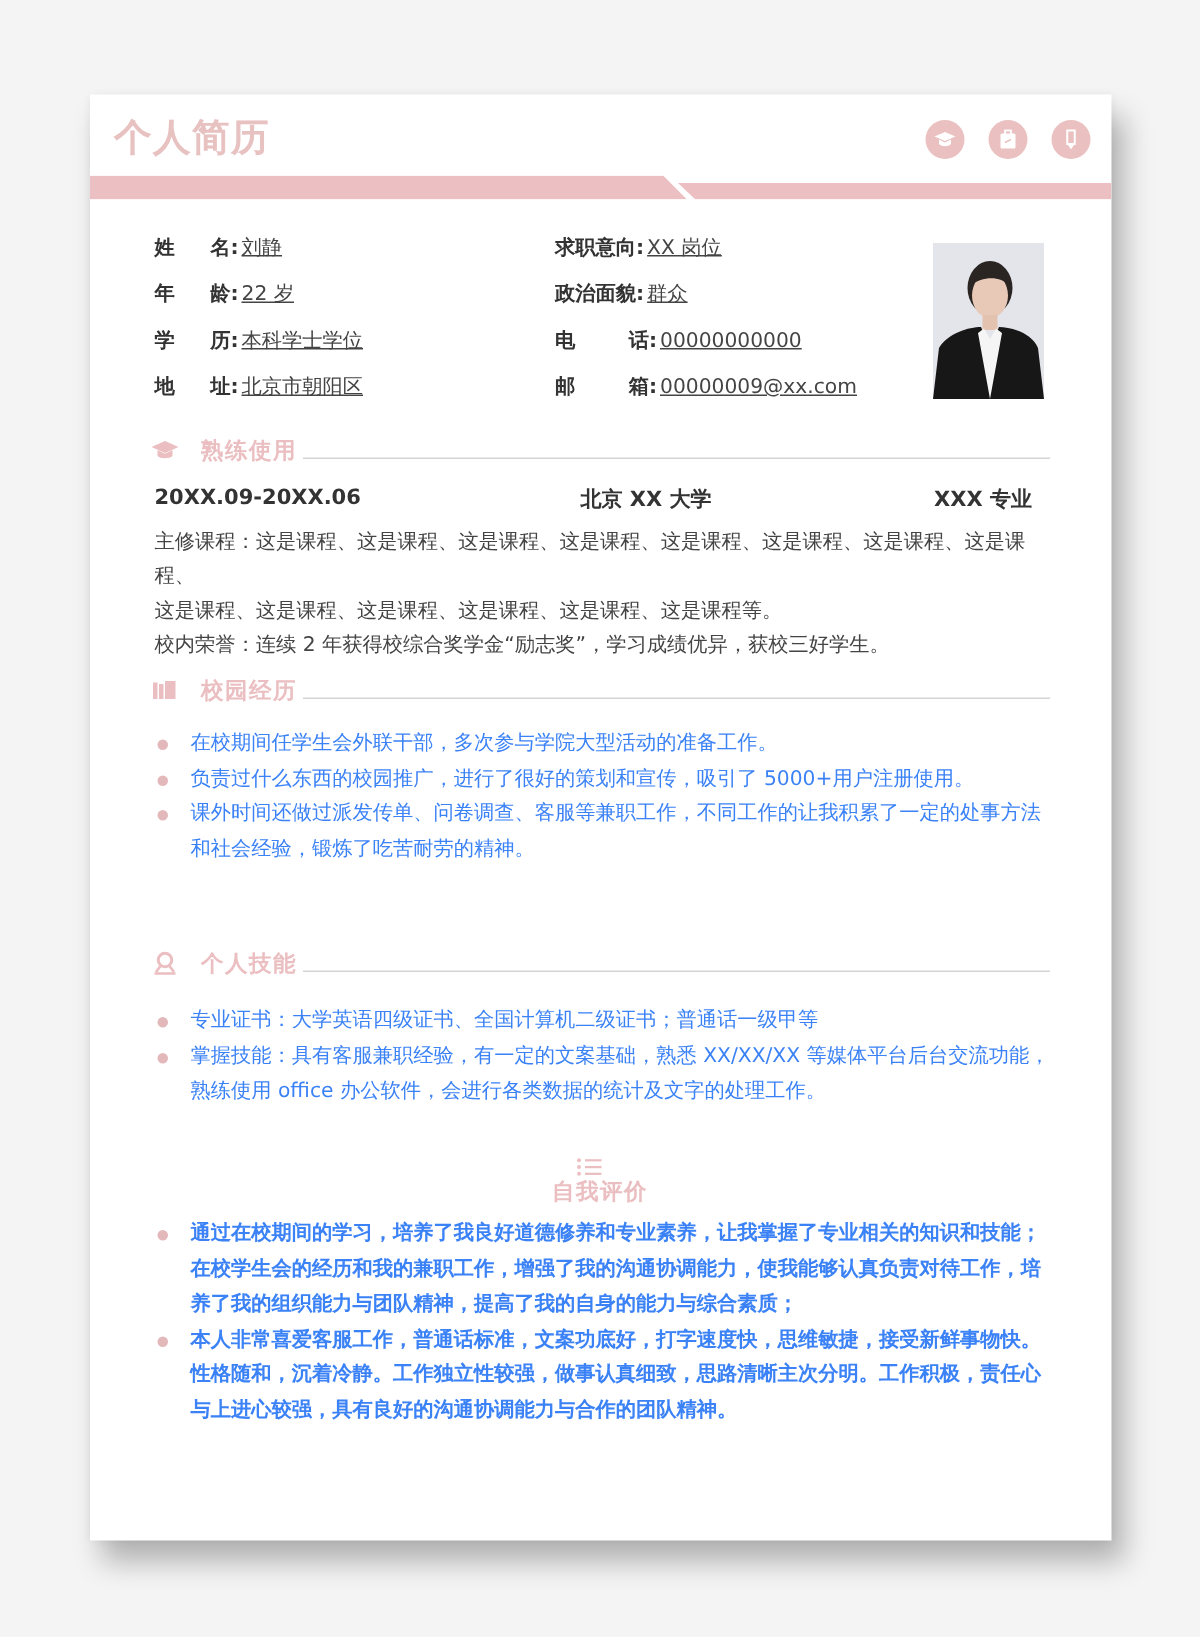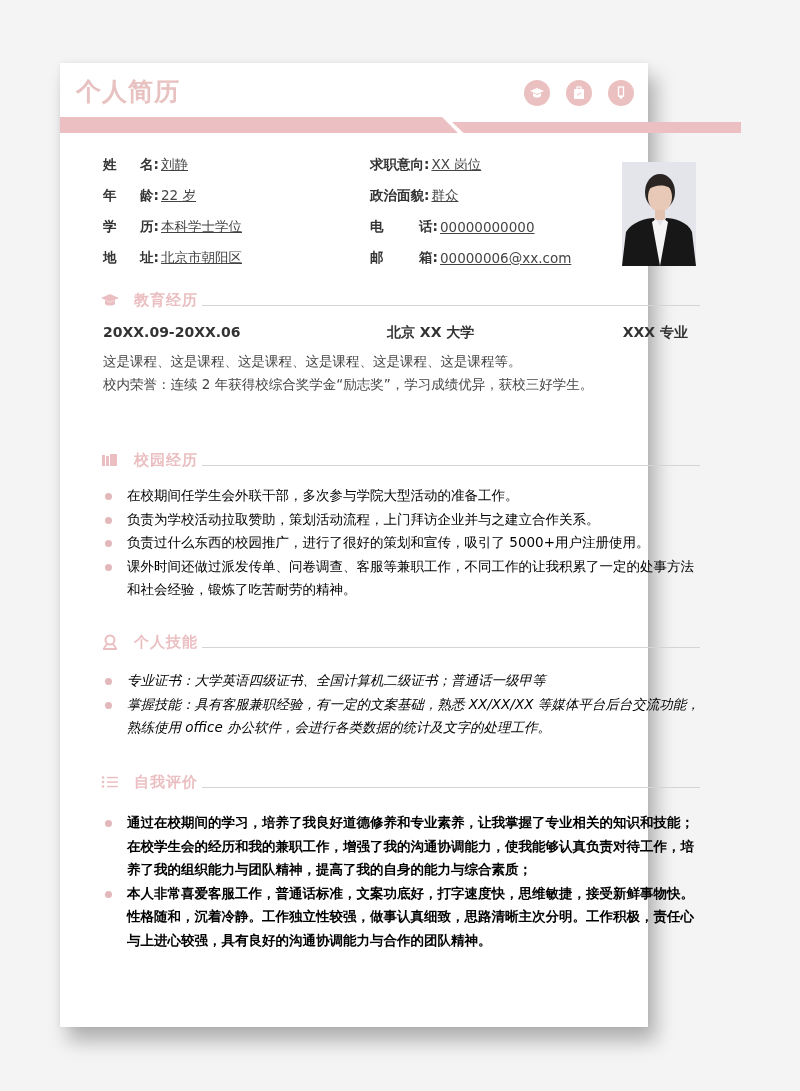--- a/index.html
+++ b/index.html
@@ -1,20 +1,20 @@
 <!DOCTYPE html>
 <html><head>
 <meta charset="utf-8">
 <style>
   * { box-sizing: border-box; margin: 0; padding: 0; }
   html, body { width: 800px; height: 1091px; background: #f4f4f4; overflow: hidden; }
   body { font-family: "DejaVu Sans", "Liberation Sans", sans-serif; color: #3c3c3c; position: relative; }
 
   .paper {
-    position: absolute; left: 60px; top: 63px; width: 588px; height: 964px;
+    position: absolute; left: 60px; top: 63px; width: 681px; height: 964px;
     background: #ffffff;
     box-shadow: 8px 14px 18px rgba(0,0,0,0.28), 0 0 6px rgba(0,0,0,0.06);
   }
 
   .title {
     position: absolute; left: 16px; top: 12px;
     font-size: 25px; font-weight: bold; color: #e8c1c1; letter-spacing: 1px;
   }
   .head-icons { position: absolute; right: 14px; top: 17px; display: flex; gap: 16px; }
   .head-icon {
@@ -49,21 +49,21 @@
   .section-head { position: absolute; left: 40px; width: 600px; height: 22px; display: flex; align-items: center; }
   .sec-icon { width: 20px; height: 16px; display: flex; align-items: center; justify-content: center; margin-right: 14px; }
   .sec-title { font-size: 15px; color: #ebbfc1; font-weight: bold; letter-spacing: 1px; white-space: nowrap; }
   .sec-line { flex: 1; height: 1px; background: #d4d4d4; margin-left: 4px; margin-top: 10px; }
 
   .edu-row { position: absolute; left: 43px; top: 261px; width: 585px; font-size: 14px; font-weight: bold; color: #333; height: 20px; }
   .edu-row span { position: absolute; top: 0; white-space: nowrap; }
 
   .para { position: absolute; left: 43px; font-size: 13.5px; line-height: 23px; color: #444; width: 600px; }
 
-  .bullets { position: absolute; left: 43px; width: 600px; font-size: 13.5px; line-height: 23.5px; color: #000000; list-style: none; }
+  .bullets { position: absolute; left: 43px; width: 600px; font-size: 13.5px; line-height: 23.5px; color: #3b82f6; list-style: none; }
   .bullets li { position: relative; padding-left: 24px; }
   .bullets li::before {
     content: ""; position: absolute; left: 2px; top: 9px; width: 7px; height: 7px; border-radius: 50%; background: #e3b8bb;
   }
 </style>
 </head>
 <body>
 
 <div class="paper">
 
@@ -137,21 +137,21 @@
           <span>电</span>
           <span>话:</span>
         </span>
       <span class="val">00000000000</span>
     </div>
     <div class="info-row" style="left:267px;top:93px;">
       <span class="lbl w4" style="width:68px;">
           <span>邮</span>
           <span>箱:</span>
         </span>
-      <span class="val">00000006@xx.com</span>
+      <span class="val">00000009@xx.com</span>
     </div>
   </div>
 
   <div class="photo">
     <svg viewBox="0 0 74 104" width="74" height="104">
       <rect width="74" height="104" fill="#e4e5ea"></rect>
       <ellipse cx="38" cy="30" rx="15" ry="18" fill="#2a2422"></ellipse>
       <ellipse cx="38" cy="35" rx="12" ry="15" fill="#e8c9b8"></ellipse>
       <path d="M26 28 C28 16 48 16 50 28 C46 22 32 22 26 28 Z" fill="#2a2422"></path>
       <rect x="33" y="48" width="10" height="10" fill="#e3c2b0"></rect>
@@ -160,71 +160,71 @@
     </svg>
   </div>
 
   <div class="section-head" style="top:226px;">
     <span class="sec-icon">
       <svg viewBox="0 0 20 14" width="20" height="14">
           <path d="M1 5 L10 1 L19 5 L10 9 Z" fill="#ebbfc1"></path>
           <path d="M5 7 V11 C7 13 13 13 15 11 V7 L10 9.5 Z" fill="#ebbfc1"></path>
         </svg>
     </span>
-    <span class="sec-title">教育经历</span>
+    <span class="sec-title">熟练使用</span>
     <span class="sec-line"></span>
   </div>
 
   <div class="edu-row">
     <span style="left:0;">20XX.09-20XX.06</span>
     <span style="left:284px;">北京 XX 大学</span>
     <span style="right:0;">XXX 专业</span>
   </div>
 
   <div class="para" style="top:287px;">
+    <div>主修课程：这是课程、这是课程、这是课程、这是课程、这是课程、这是课程、这是课程、这是课程、</div>
     <div>这是课程、这是课程、这是课程、这是课程、这是课程、这是课程等。</div>
     <div>校内荣誉：连续 2 年获得校综合奖学金“励志奖”，学习成绩优异，获校三好学生。</div>
   </div>
 
   <div class="section-head" style="top:386px;">
     <span class="sec-icon">
       <svg viewBox="0 0 20 14" width="20" height="14">
           <rect x="2" y="2" width="3" height="11" fill="#ebbfc1"></rect>
           <rect x="6" y="3" width="3" height="10" fill="#ebbfc1"></rect>
           <rect x="10" y="1" width="7" height="12" fill="#ebbfc1"></rect>
         </svg>
     </span>
     <span class="sec-title">校园经历</span>
     <span class="sec-line"></span>
   </div>
 
   <ul class="bullets" style="top:421px;">
     <li>在校期间任学生会外联干部，多次参与学院大型活动的准备工作。</li>
-    <li>负责为学校活动拉取赞助，策划活动流程，上门拜访企业并与之建立合作关系。</li>
     <li>负责过什么东西的校园推广，进行了很好的策划和宣传，吸引了 5000+用户注册使用。</li>
     <li>课外时间还做过派发传单、问卷调查、客服等兼职工作，不同工作的让我积累了一定的处事方法和社会经验，锻炼了吃苦耐劳的精神。</li>
   </ul>
 
   <div class="section-head" style="top:568px;justify-content:center;">
     <span class="sec-icon">
       <svg viewBox="0 0 20 16" width="20" height="16">
           <circle cx="10" cy="6" r="4.5" fill="none" stroke="#ebbfc1" stroke-width="2"></circle>
           <path d="M4 14 L7 10 M16 14 L13 10 M3 15 H17" stroke="#ebbfc1" stroke-width="1.8" fill="none"></path>
         </svg>
     </span>
     <span class="sec-title">个人技能</span>
     <span class="sec-line"></span>
   </div>
 
-  <ul class="bullets" style="top:606px;font-style:italic;">
+  <ul class="bullets" style="top:606px;">
     <li>专业证书：大学英语四级证书、全国计算机二级证书；普通话一级甲等</li>
     <li>掌握技能：具有客服兼职经验，有一定的文案基础，熟悉 XX/XX/XX 等媒体平台后台交流功能，熟练使用 office 办公软件，会进行各类数据的统计及文字的处理工作。</li>
   </ul>
 
-  <div class="section-head" style="top:708px;">
+  <div class="section-head" style="top:708px;flex-direction:column;">
     <span class="sec-icon">
       <svg viewBox="0 0 20 14" width="20" height="14">
           <circle cx="3" cy="2.5" r="1.3" fill="#ebbfc1"></circle>
           <circle cx="3" cy="7" r="1.3" fill="#ebbfc1"></circle>
           <circle cx="3" cy="11.5" r="1.3" fill="#ebbfc1"></circle>
           <rect x="7" y="1.8" width="11" height="1.5" fill="#ebbfc1"></rect>
           <rect x="7" y="6.3" width="11" height="1.5" fill="#ebbfc1"></rect>
           <rect x="7" y="10.8" width="11" height="1.5" fill="#ebbfc1"></rect>
         </svg>
     </span>

